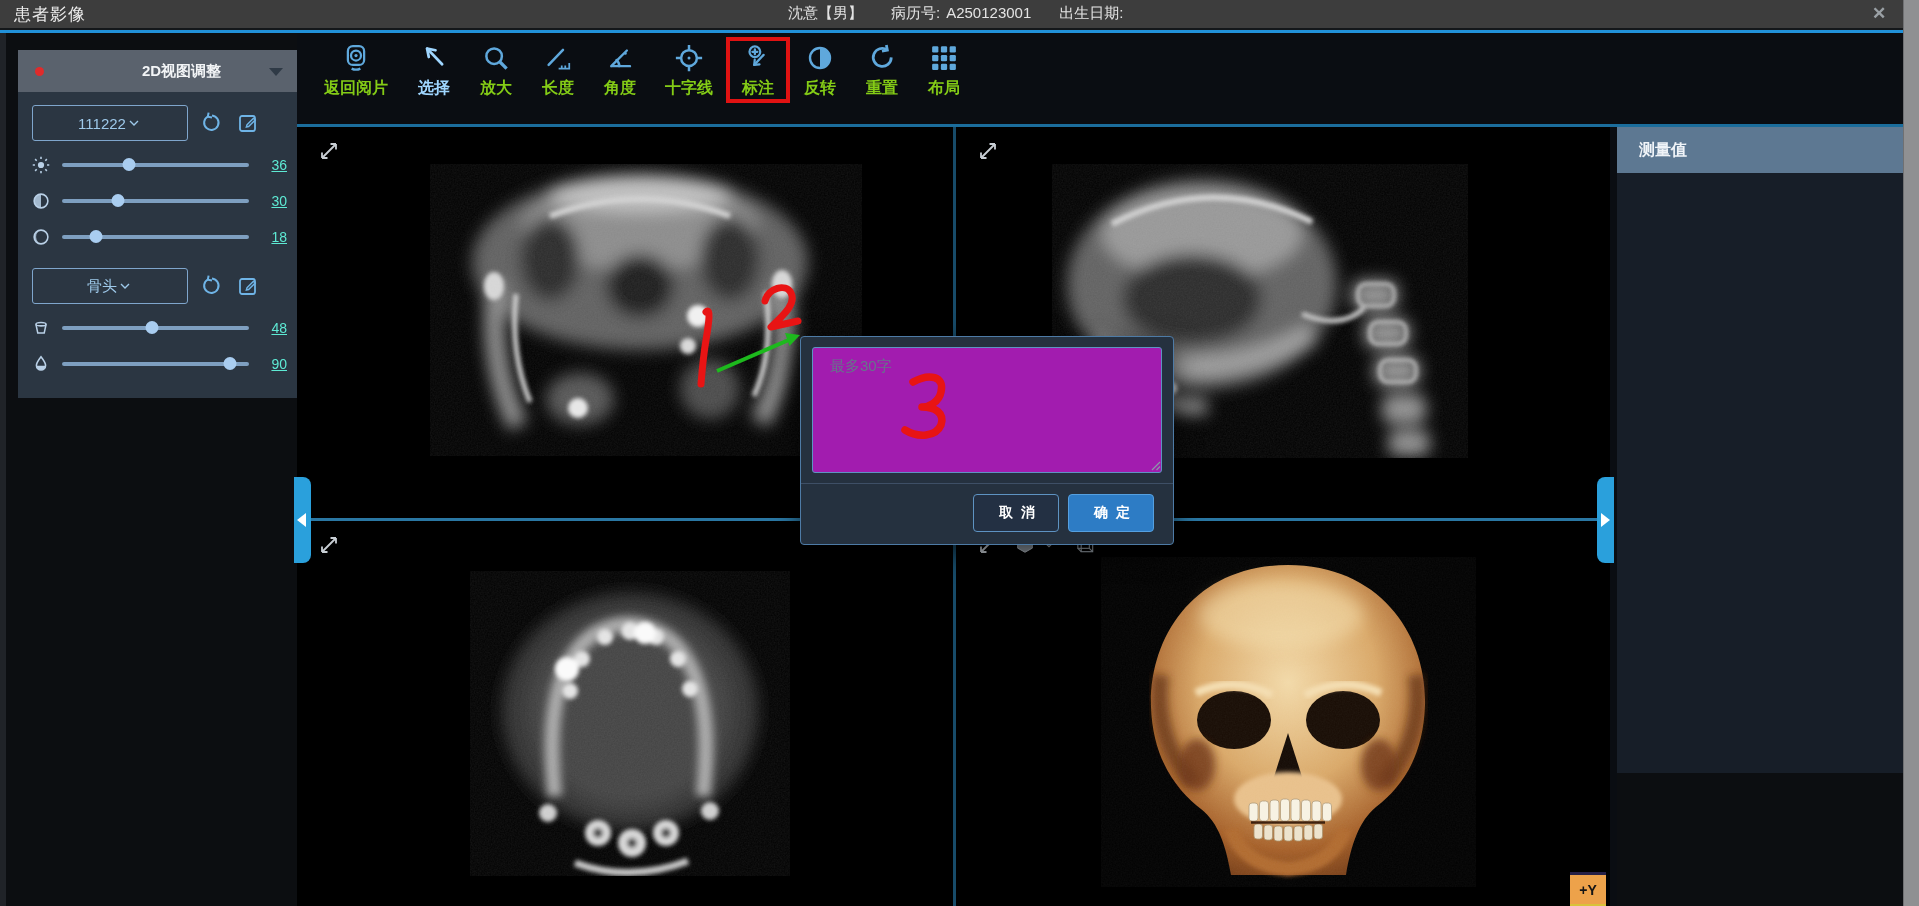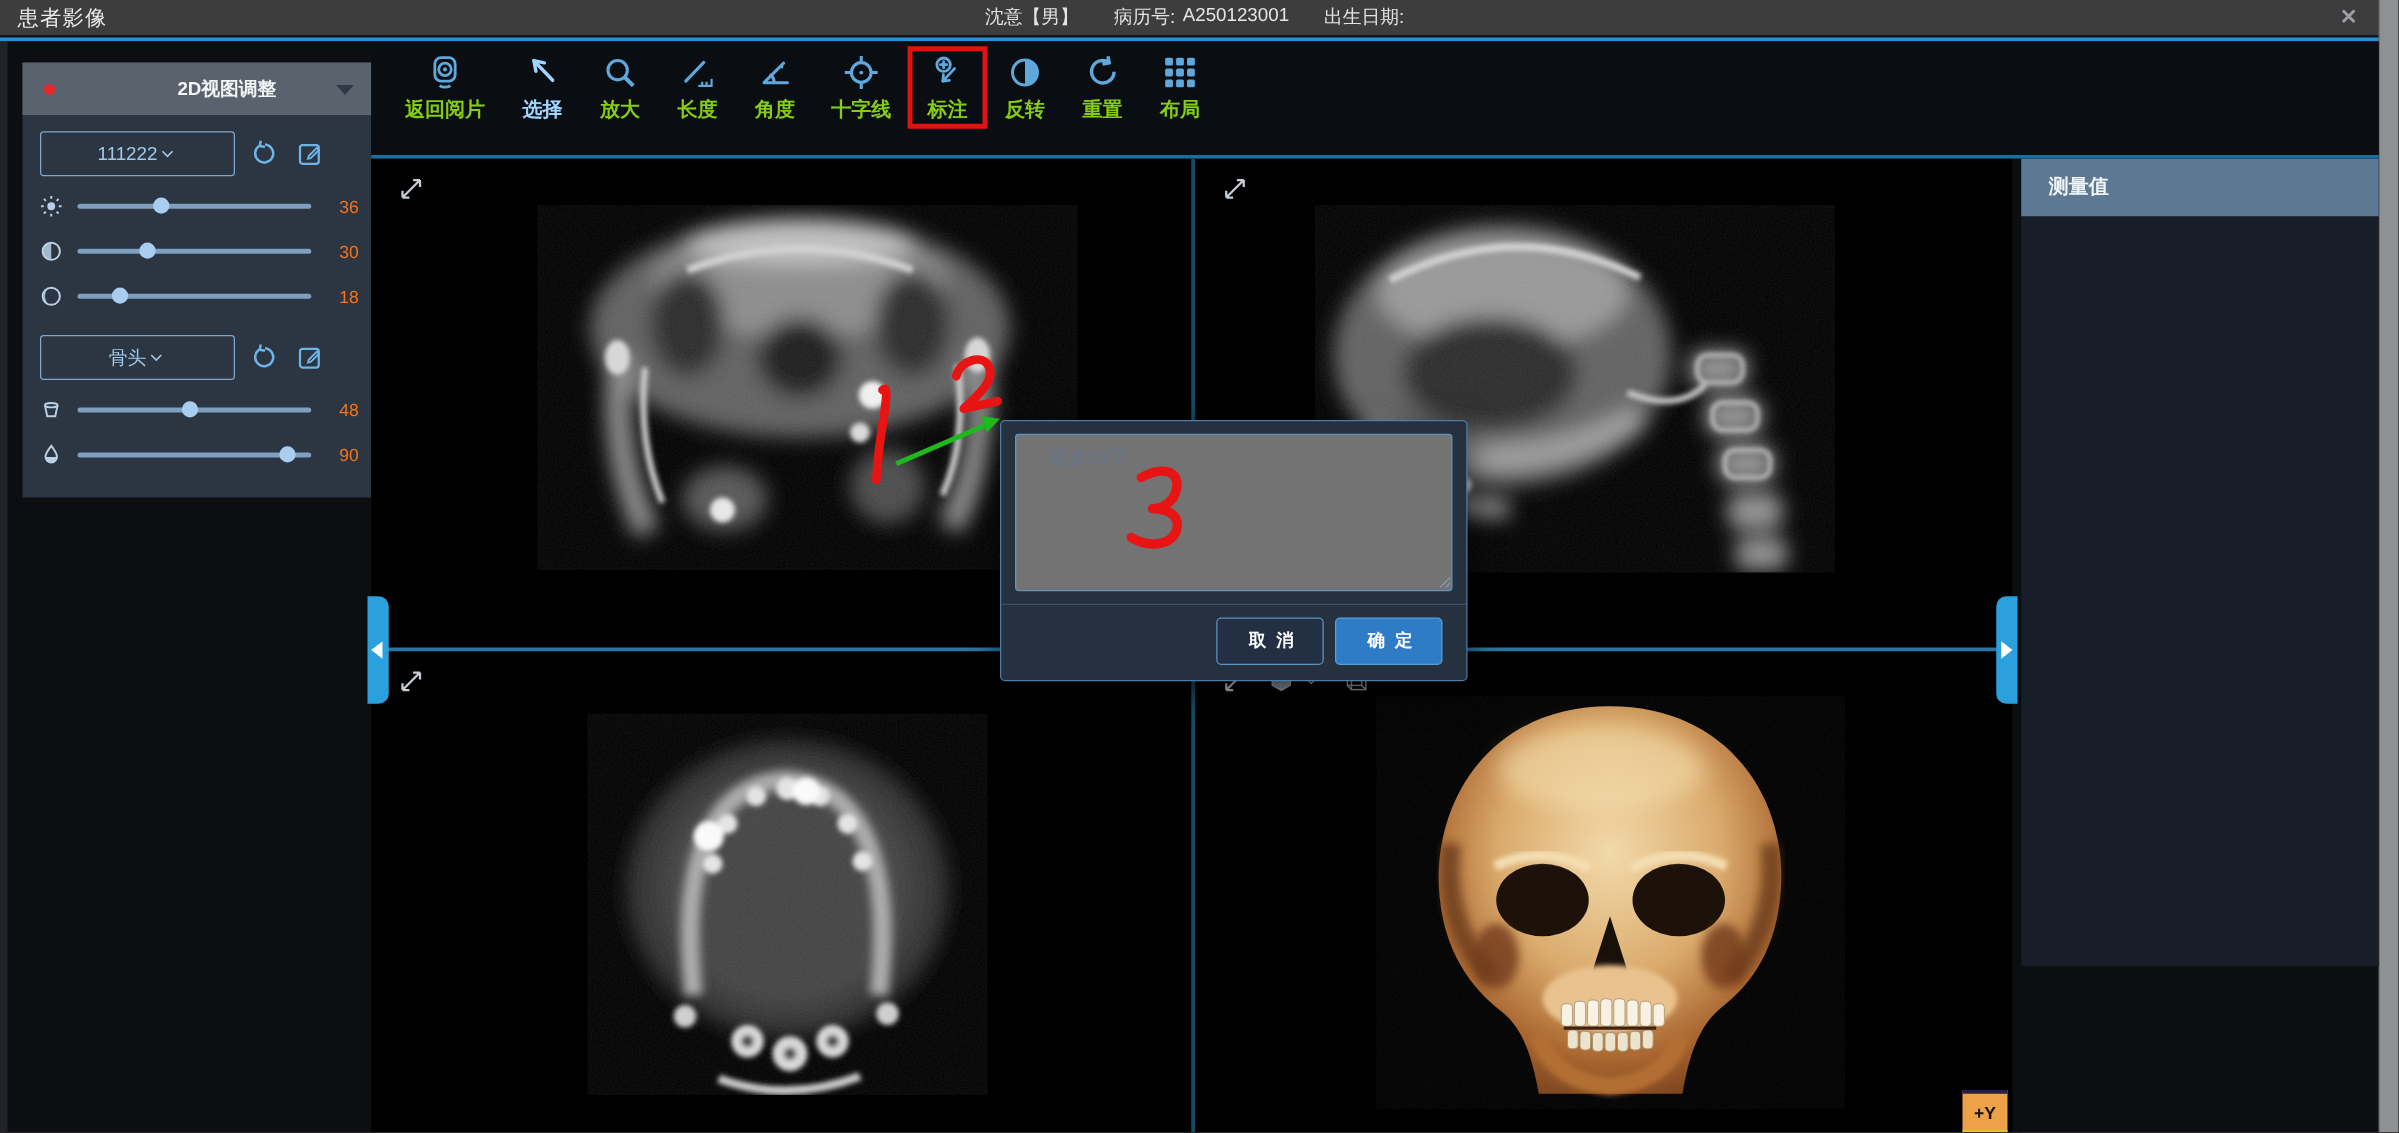--- a/index.html
+++ b/index.html
@@ -27,21 +27,21 @@
   .sec-title{font-size:15px;font-weight:bold;color:#f2f4f6;margin-left:48px;}
   .dot{position:absolute;left:17px;top:17px;width:9px;height:9px;border-radius:50%;background:#e02b2b;}
   .caret{position:absolute;right:14px;top:18px;width:0;height:0;border-left:7px solid transparent;border-right:7px solid transparent;border-top:8px solid #2f3a46;}
   .sel-row{display:flex;align-items:center;gap:12px;padding:13px 12px 6px 14px;}
   .selectbox{width:156px;height:36px;border:1px solid #7fa6cc;border-radius:3px;display:flex;align-items:center;justify-content:center;padding:0 10px;color:#9ec9ea;font-size:15px;background:#2b3642;cursor:pointer;}
   .icon-btn{width:24px;height:24px;color:#6fb4e6;cursor:pointer;}
   .slider-row{display:flex;align-items:center;gap:10px;padding:7px 10px 7px 12px;height:36px;}
   .s-icon{width:22px;height:22px;color:#b9d0e6;flex:0 0 22px;}
   .track{position:relative;flex:1;height:4px;background:#7e9fc0;border-radius:2px;cursor:pointer;}
   .thumb{position:absolute;top:-5px;left:var(--p,50%);transform:translateX(-50%);width:13px;height:13px;border-radius:50%;background:#a9cdf0;}
-  .s-val{width:28px;text-align:right;color:#f97316;font-size:14px;}
+  .s-val{width:28px;text-align:right;color:#5eead4;font-size:14px;text-decoration:underline;}
   .p3d{margin-top:6px;}
 
   
   .toolbar{position:absolute;left:297px;top:33px;width:1606px;height:91px;background:#0a0d12;display:flex;align-items:flex-start;padding:7px 0 0 20px;gap:16px;}
   .tool{position:relative;display:flex;flex-direction:column;align-items:center;gap:5px;padding-top:3px;width:46px;cursor:pointer;}
   .tool.w4{width:78px;}
   .tool.w3{width:60px;}
   .tool svg{width:30px;height:30px;color:#5fa8dc;}
   .tool .t-label{font-size:16px;font-weight:bold;color:#84cc16;white-space:nowrap;}
   .tool.active svg,.tool.active .t-label{color:#9fd6ff;}
@@ -69,21 +69,21 @@
   .tab-right{position:absolute;left:1597px;top:477px;width:17px;height:86px;background:#2aa0dc;border-radius:8px 0 0 8px;z-index:25;cursor:pointer;}
   .tab-right::after{content:"";position:absolute;left:4px;top:36px;border-top:7px solid transparent;border-bottom:7px solid transparent;border-left:9px solid #fff;}
 
   
   .right-gap{position:absolute;left:1610px;top:127px;width:7px;height:779px;background:#0a0d12;}
   .right-panel{position:absolute;left:1617px;top:127px;width:286px;height:646px;background:#171e28;}
   .rp-header{height:46px;background:#5d7892;color:#f0f4f8;font-size:16px;font-weight:bold;line-height:46px;padding-left:22px;}
 
   
   .dialog{position:absolute;left:800px;top:336px;width:374px;height:209px;background:#25313f;border:1px solid #4e7ba6;border-radius:4px;z-index:40;box-shadow:0 8px 26px rgba(0,0,0,.65);}
-  .dlg-text{position:absolute;left:11px;top:10px;width:350px;height:126px;background:#737373;border:1px solid #5e93c2;border-radius:3px;resize:none;color:#cfe0f0;font-size:15px;padding:9px 27px;outline:none;}
+  .dlg-text{position:absolute;left:11px;top:10px;width:350px;height:126px;background:#a21caf;border:1px solid #5e93c2;border-radius:3px;resize:none;color:#cfe0f0;font-size:15px;padding:9px 17px;outline:none;}
   .dlg-text::placeholder{color:#66758b;}
   .dlg-resize{position:absolute;left:349px;top:123px;width:11px;height:11px;pointer-events:none;}
   .dlg-footer{position:absolute;left:0;top:146px;width:100%;height:62px;border-top:1px solid #3e4f66;}
   .btn{position:absolute;top:10px;height:38px;border-radius:4px;font-size:14px;font-weight:bold;letter-spacing:8px;padding-left:10px;display:flex;align-items:center;justify-content:center;cursor:pointer;color:#fff;}
   .btn-cancel{left:172px;width:86px;background:#233043;border:1px solid #5e93c2;}
   .btn-ok{left:267px;width:86px;background:#2d7cc5;border:1px solid #55a0e0;}
 
   
   .overlay{position:absolute;left:0;top:0;width:1919px;height:906px;z-index:60;pointer-events:none;}
   .hidden-defs{position:absolute;width:0;height:0;}

